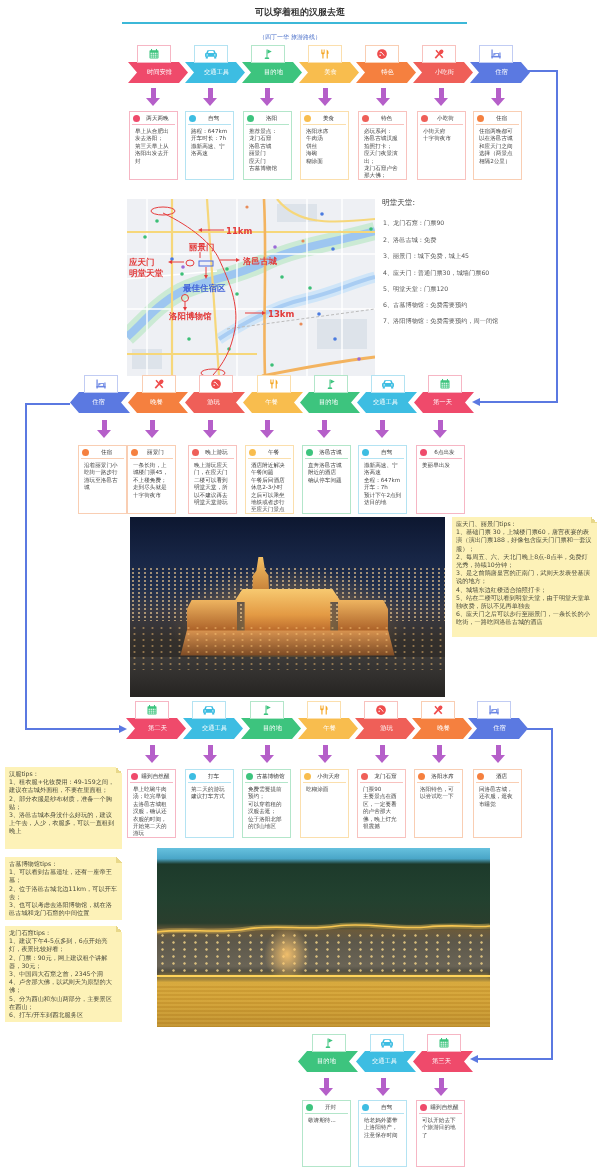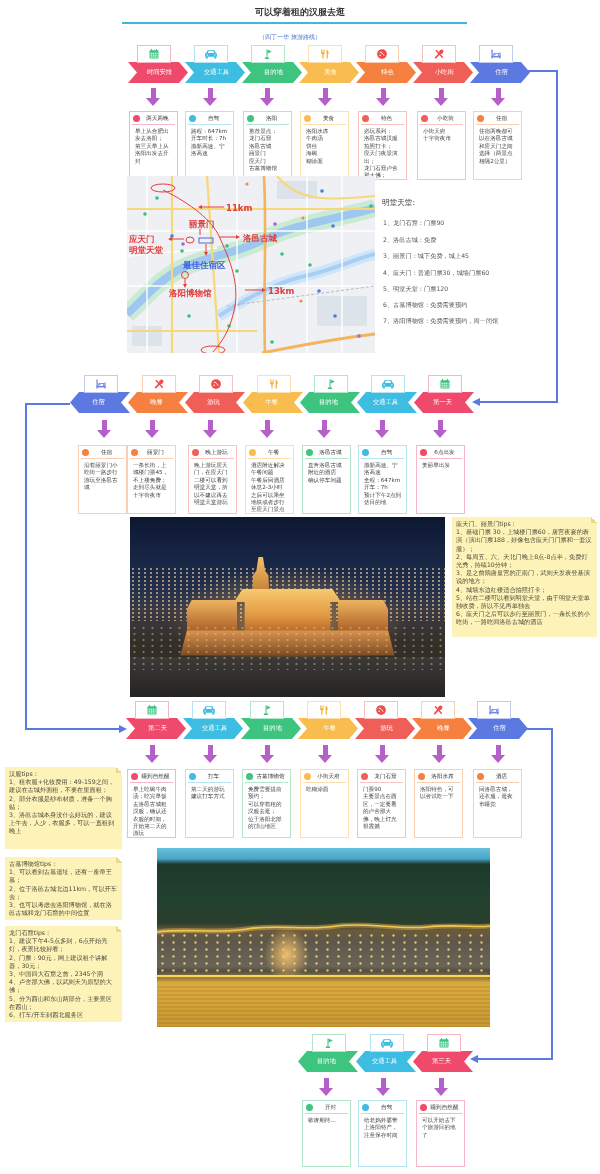--- a/index.html
+++ b/index.html
@@ -34,21 +34,21 @@
   .card .dot{width:7px;height:7px;border-radius:50%;background:var(--c);flex:none;margin-left:1px;}
   .card .hl{flex:1;text-align:center;white-space:nowrap;overflow:hidden;}
   .card .bd{padding:3px 4px 0 5px;font-size:5.6px;line-height:7.4px;color:#444;white-space:pre-line;word-break:break-all;}
 
   .tip{position:absolute;background:#fdf2b8;font-size:6.2px;line-height:8.2px;color:#4a4a3a;padding:3px 4px;box-sizing:border-box;white-space:pre-line;word-break:break-all;}
   .tip::after{content:"";position:absolute;right:0;top:0;width:6px;height:6px;background:linear-gradient(225deg,#fff 50%,#e8d88a 50%);}
 
   .scenic-title{position:absolute;left:382px;top:198px;font-size:7.6px;color:#444;}
   .scenic-item{position:absolute;left:383px;font-size:6.2px;color:#555;white-space:nowrap;}
 
-  .map{position:absolute;left:127px;top:176px;width:248px;height:177px;overflow:hidden;}
+  .map{position:absolute;left:127px;top:199px;width:248px;height:177px;overflow:hidden;}
   .map text{font-family:"DejaVu Sans","Liberation Sans",sans-serif;}
 
   .photo1{position:absolute;left:130px;top:517px;width:315px;height:180px;overflow:hidden;
     background:
       radial-gradient(ellipse 38% 30% at 50% 58%, rgba(246,176,78,.55), rgba(246,176,78,0) 100%),
       linear-gradient(#0d1730 0%,#172545 22%,#22304c 40%,#3a3a45 52%,#34302c 68%,#2a2724 100%);}
   .p1-lights{position:absolute;left:0;top:28%;width:100%;height:30%;opacity:.75;
     background:radial-gradient(circle,rgba(255,214,150,.95) 0.6px,rgba(255,214,150,0) 1.2px);background-size:6px 4px;}
   .p1-lights2{position:absolute;left:0;top:60%;width:100%;height:25%;opacity:.5;
     background:radial-gradient(circle,rgba(255,200,120,.9) 0.7px,rgba(255,200,120,0) 1.4px);background-size:9px 6px;}

